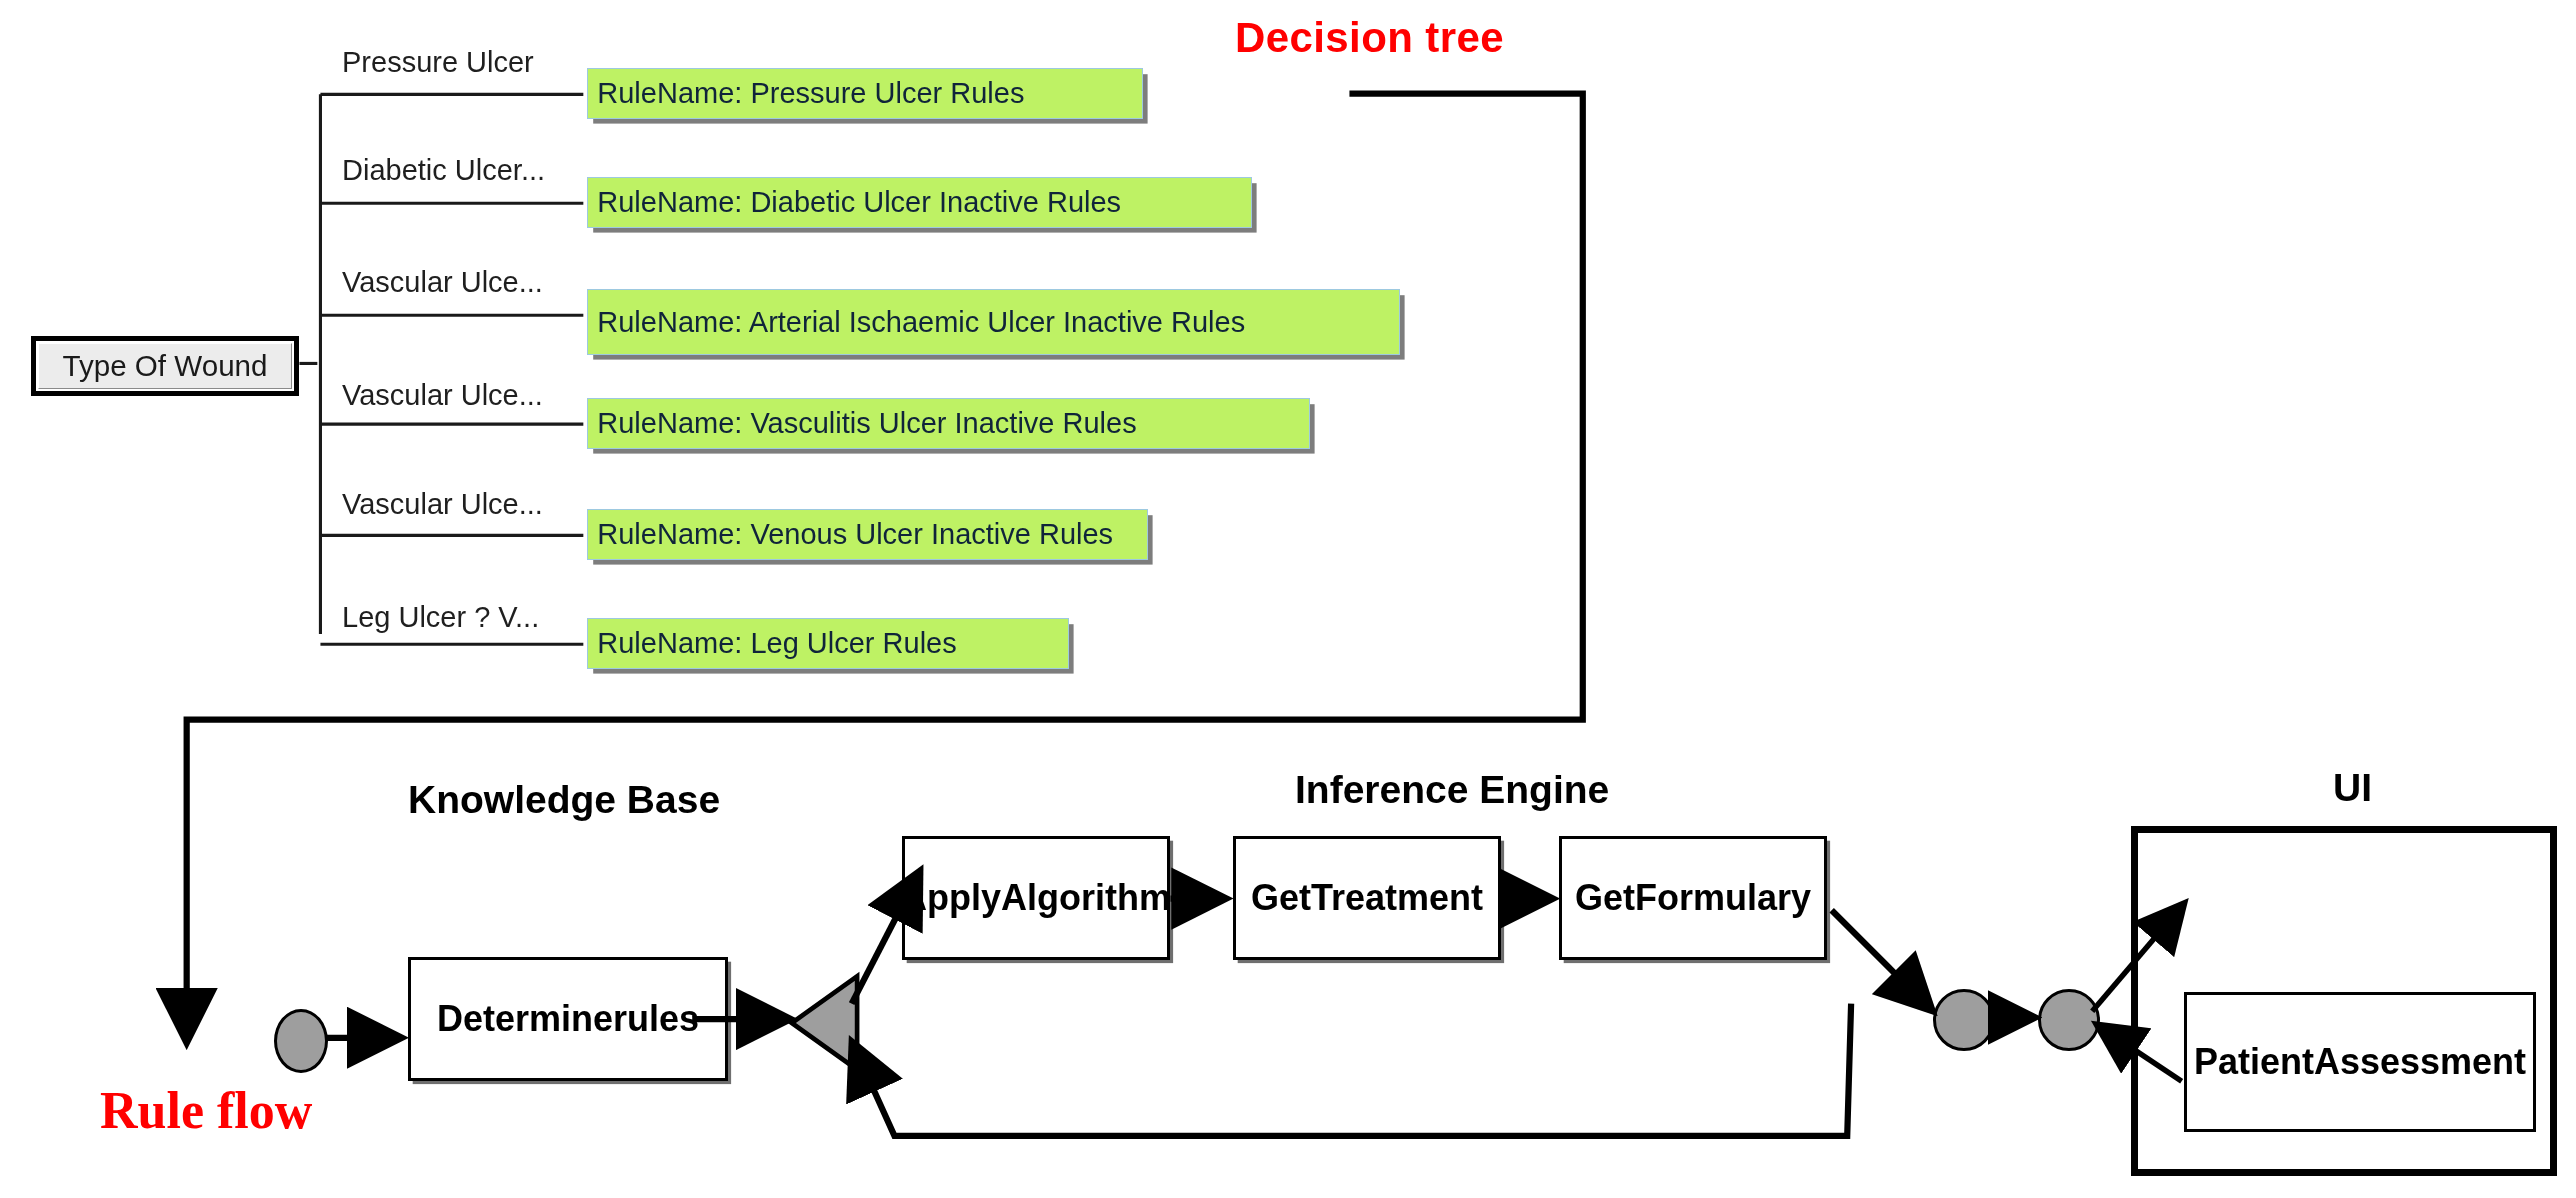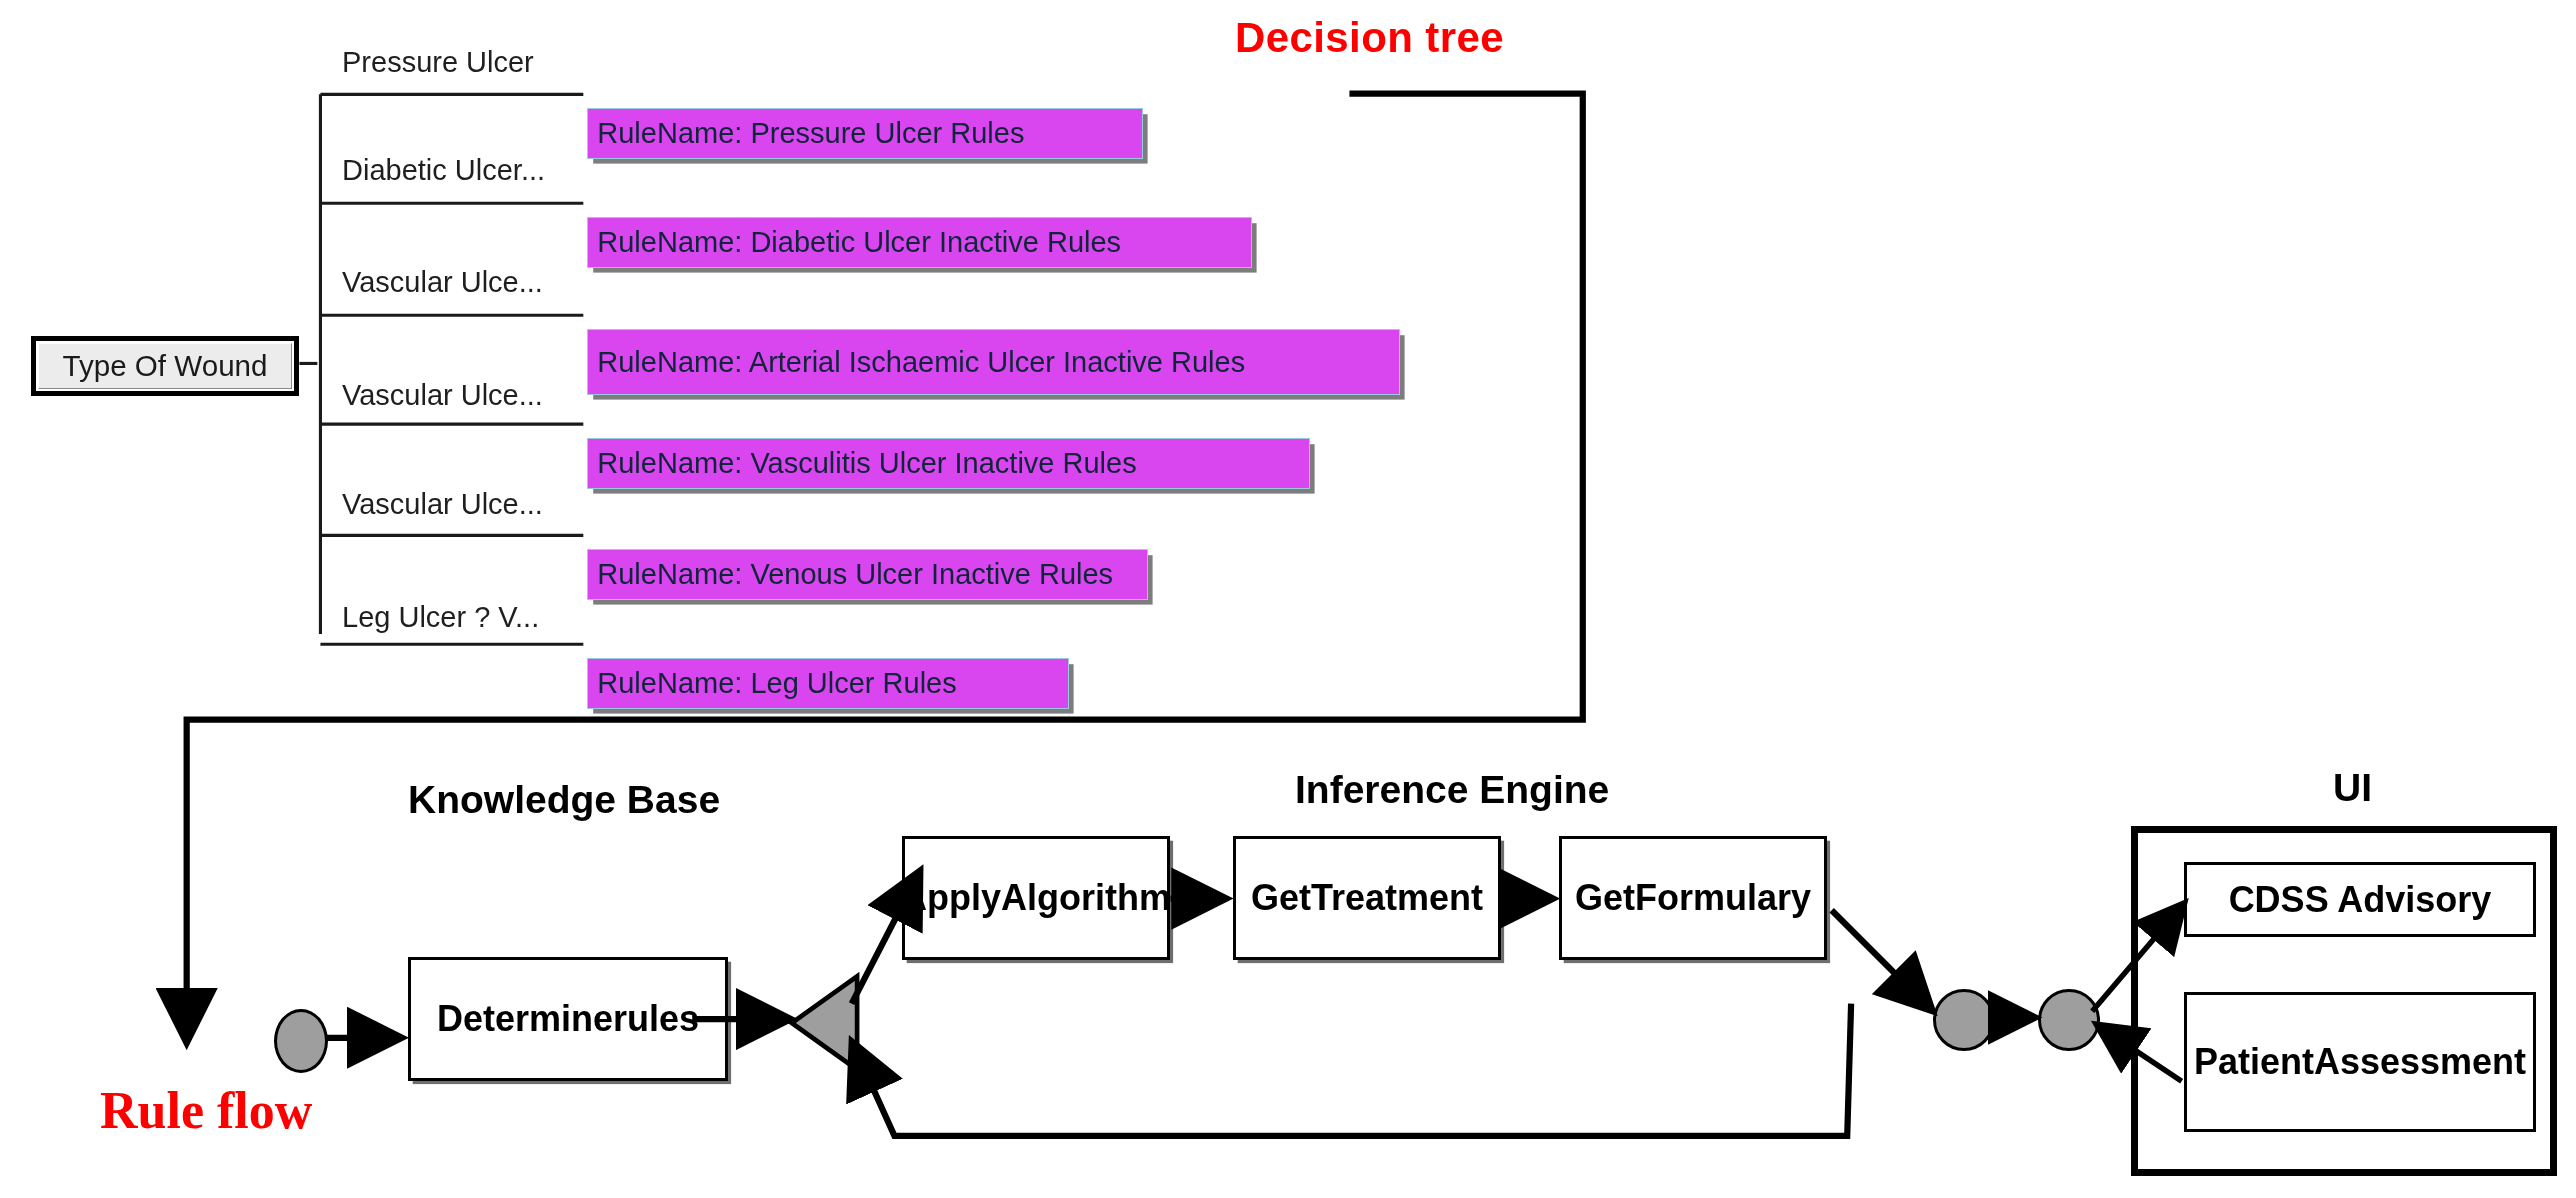--- a/index.html
+++ b/index.html
@@ -20,27 +20,26 @@
     background:#ececec;border:1.6px solid #ffffff;
     border-right-color:#8a8a8a;border-bottom-color:#8a8a8a;
     display:flex;align-items:center;justify-content:center;
     font-size:29.6px;color:#1a1a1a;white-space:nowrap;
   }
   .branch-label{
     position:absolute;font-size:29px;color:#1f1f1f;
     white-space:nowrap;line-height:1;
   }
   .rule-box{
-    position:absolute;background:#d946ef;
+    position:absolute;background:#bef264;
     border:0.8px solid #9dc9e0;box-sizing:border-box;
     display:flex;align-items:center;
     padding-left:9.3px;
     font-size:29px;color:#10243a;white-space:nowrap;
     box-shadow:5.4px 5.4px 0 -0.8px #7d7d7d;
-    margin-top:40px;
   }
 
   
   .section-title{
     position:absolute;font-weight:bold;font-size:39px;color:#000;
     white-space:nowrap;
   }
   .flow-label-red{
     position:absolute;color:#ff0000;font-weight:bold;font-size:52px;
     white-space:nowrap;
@@ -121,21 +120,20 @@
   <div class="proc-box" style="left:1559px;top:836px;width:268px;height:124px;">
       <span>Get</span>
       <br>
       <span>Formulary</span>
     </div>
 
   <div class="node-circle" style="left:1933px;top:989px;width:56px;height:56px;"></div>
   <div class="node-circle" style="left:2038px;top:989px;width:56px;height:56px;"></div>
 
   <div class="ui-panel" style="left:2131px;top:826px;width:426px;height:350px;"></div>
-  <div class="ui-box" style="left:2184px;top:862px;width:352px;height:75px;">CDSS Advisory</div>
   <div class="ui-box" style="left:2184px;top:992px;width:352px;height:140px;">
       <span>Patient</span>
       <br>
       <span>Assessment</span>
     </div>
 
   <svg class="overlay" viewBox="0 0 3312 1541">
     <defs>
       <marker id="arrow" markerWidth="9" markerHeight="9" refX="7" refY="4.5" orient="auto" markerUnits="strokeWidth">
         <path d="M0,0 L9,4.5 L0,9 z" fill="#000"></path>

